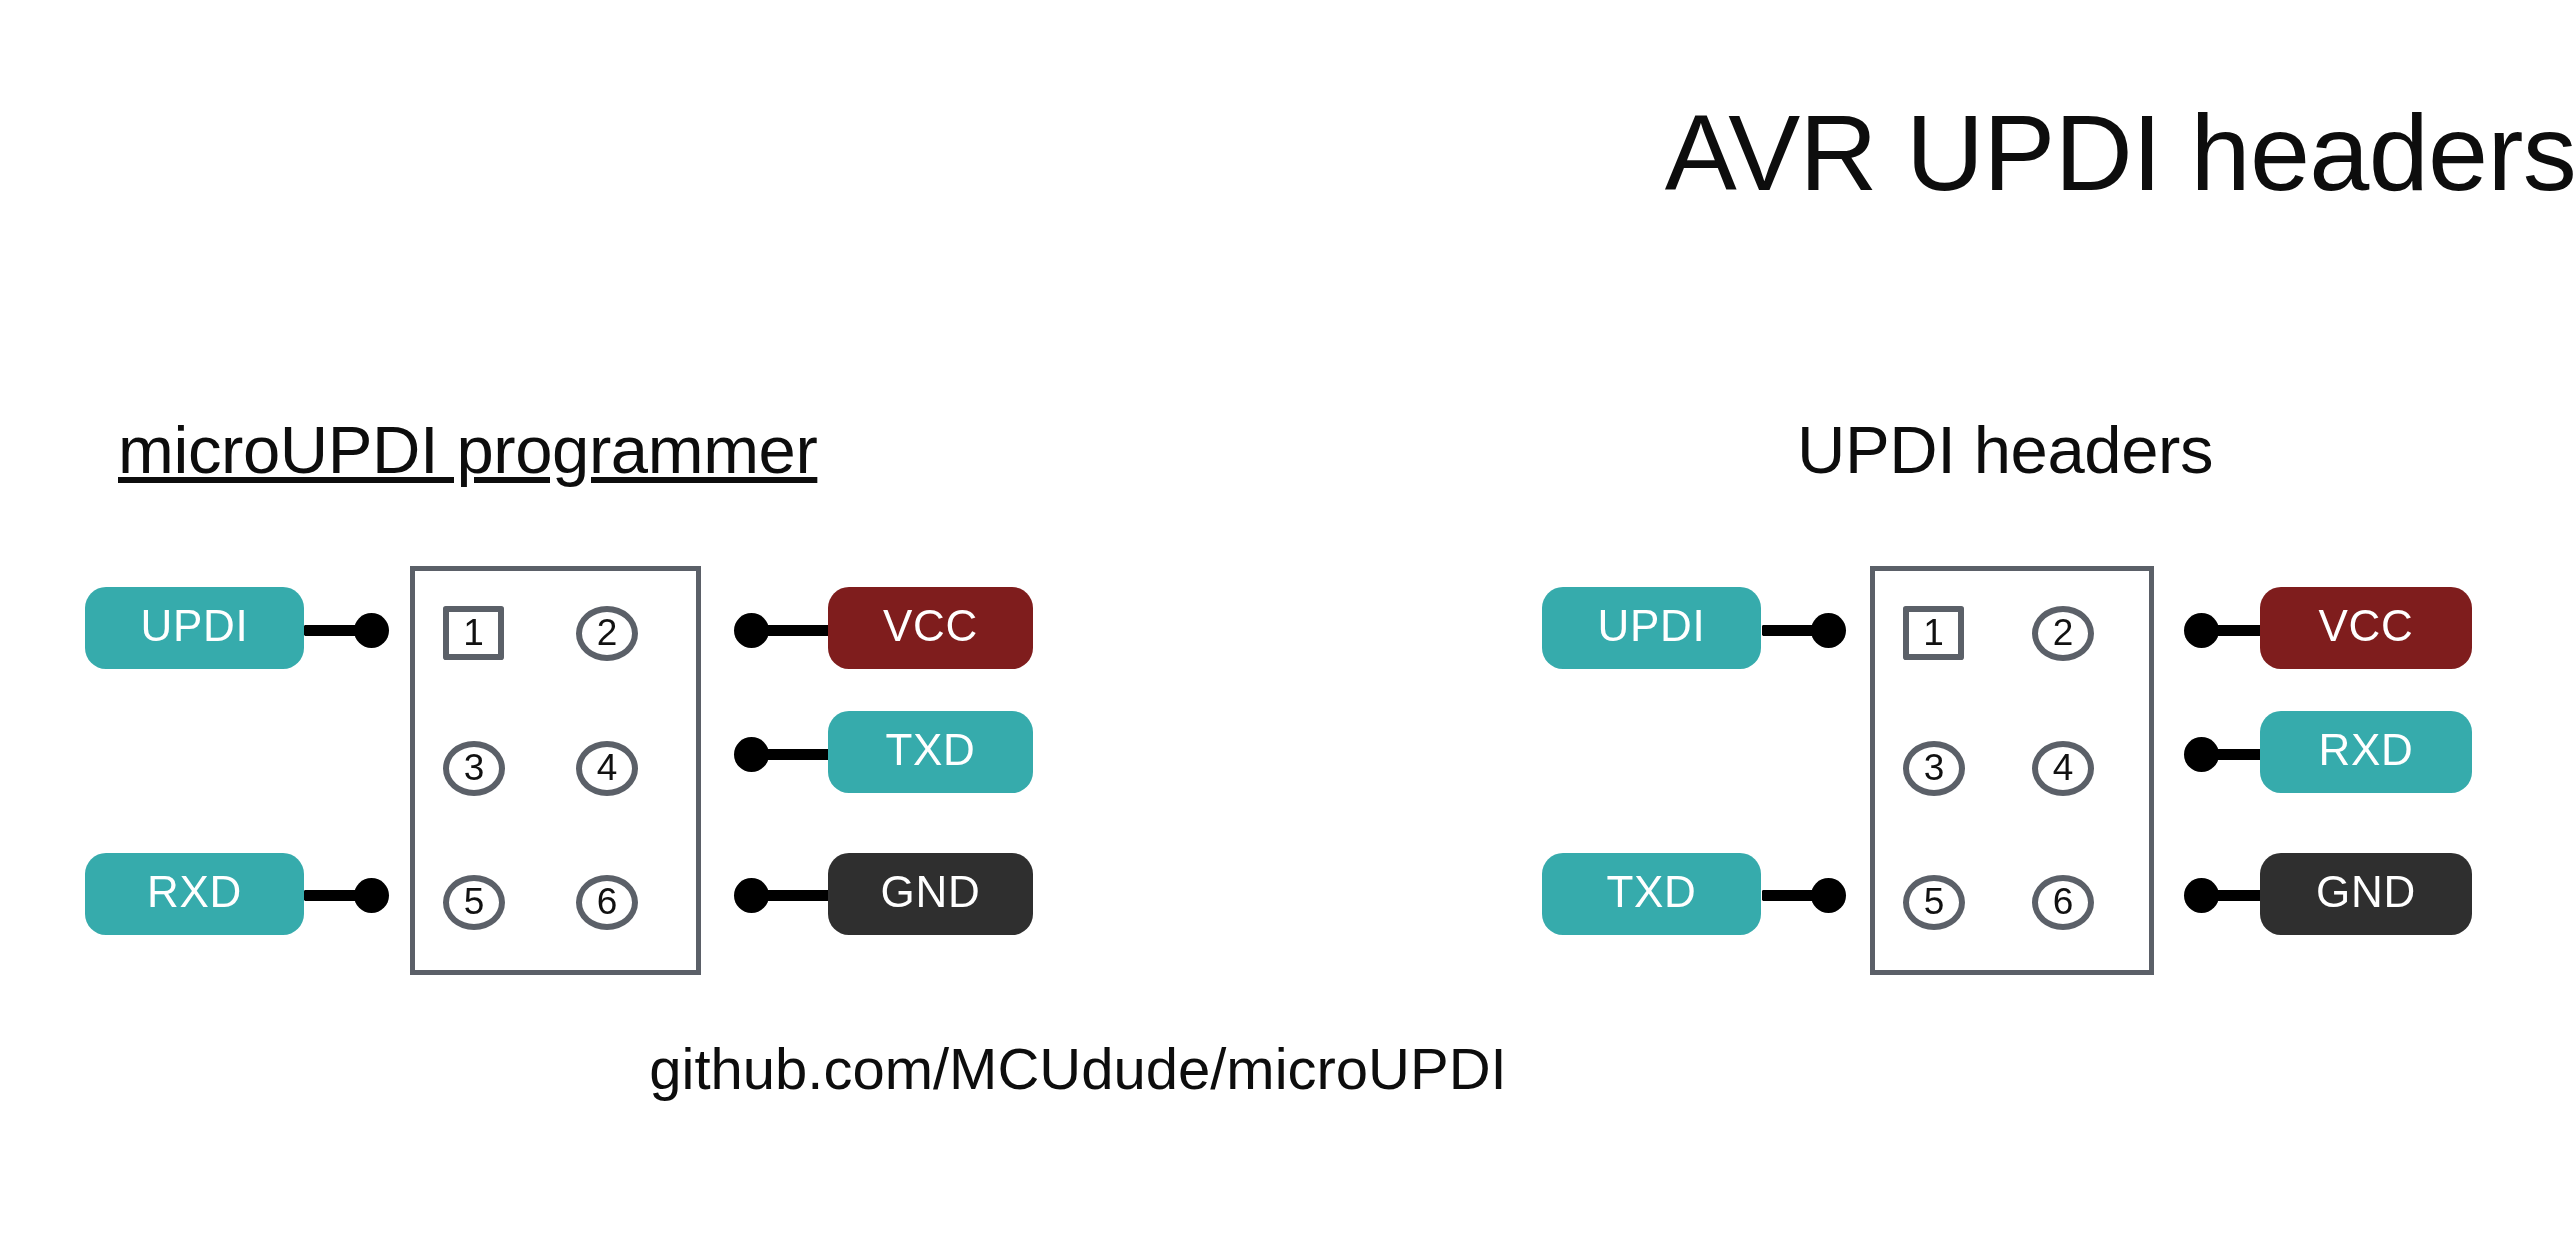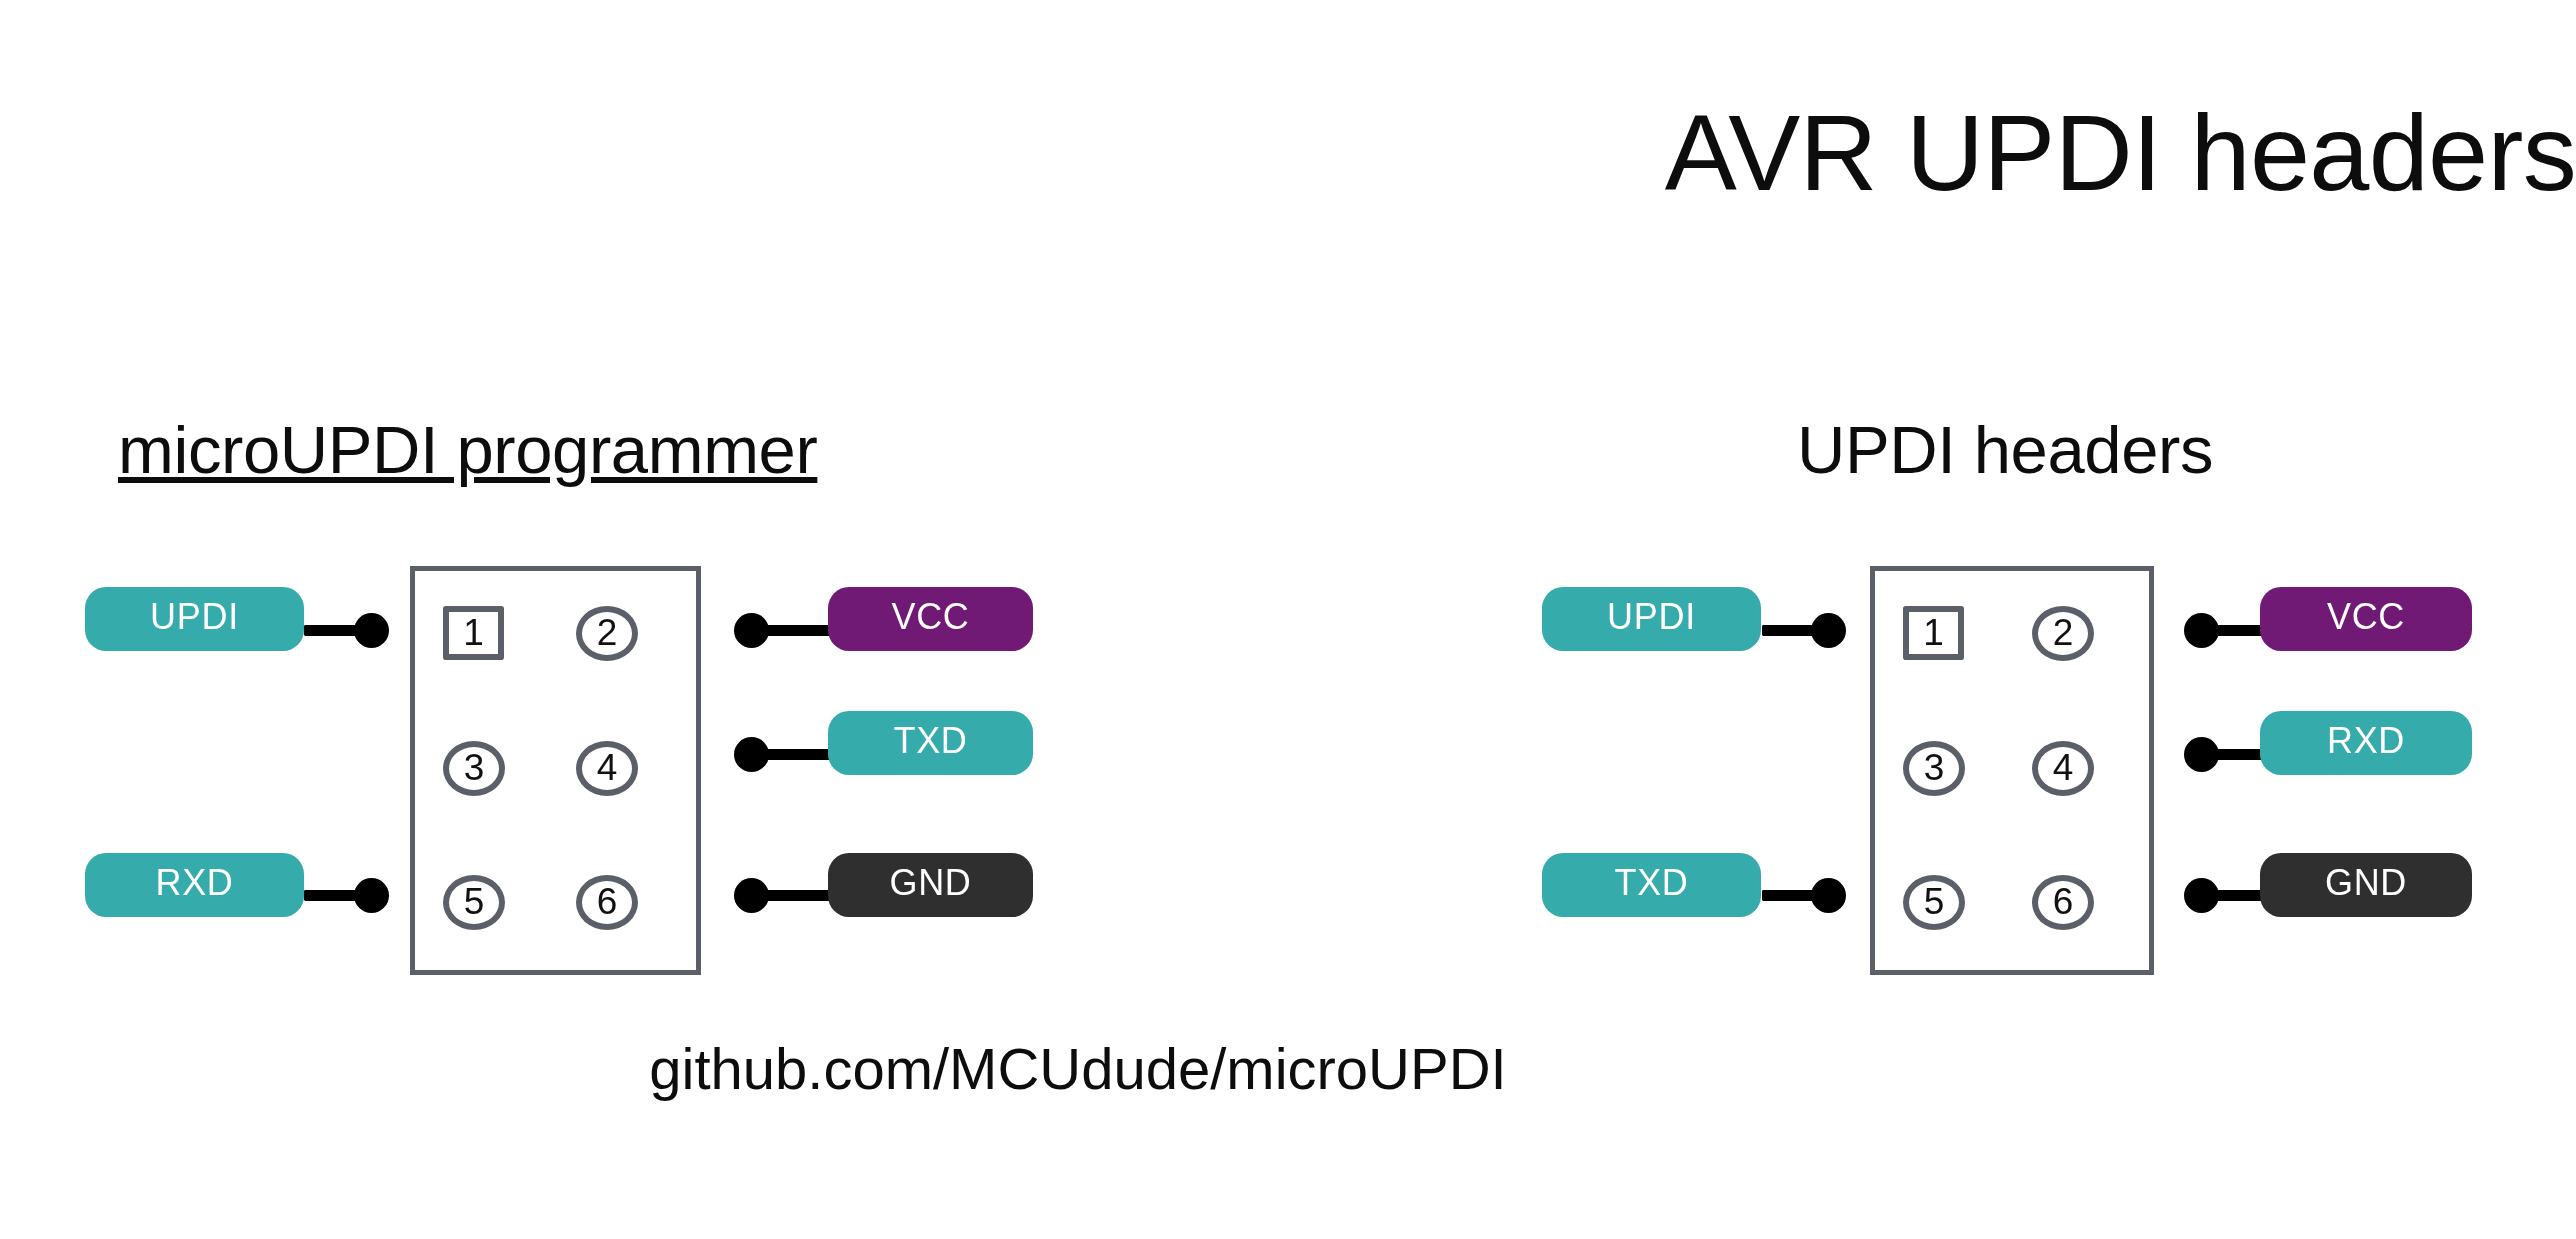--- a/index.html
+++ b/index.html
@@ -110,35 +110,35 @@
     position: absolute;
     width: 35px;
     height: 35px;
     background: #000000;
     border-radius: 50%;
   }
 
   
   .pill {
     position: absolute;
-    height: 64px;
+    height: 82px;
     border-radius: 21px;
     display: flex;
     align-items: center;
     justify-content: center;
     color: #ffffff;
-    font-size: 36px;
+    font-size: 44px;
     line-height: 1;
     font-weight: 400;
     letter-spacing: 0.7px;
     box-sizing: border-box;
     padding-bottom: 4.2px;
   }
   .pill.teal { background: #36abac; }
-  .pill.red  { background: #701a75; }
+  .pill.red  { background: #7f1d1d; }
   .pill.dark { background: #2f2f2f; }
 </style>
 </head>
 <body>
 
 <div id="stage">
 
   <div class="main-title">AVR UPDI headers</div>
 
   <div class="panel-title left">microUPDI programmer</div>

